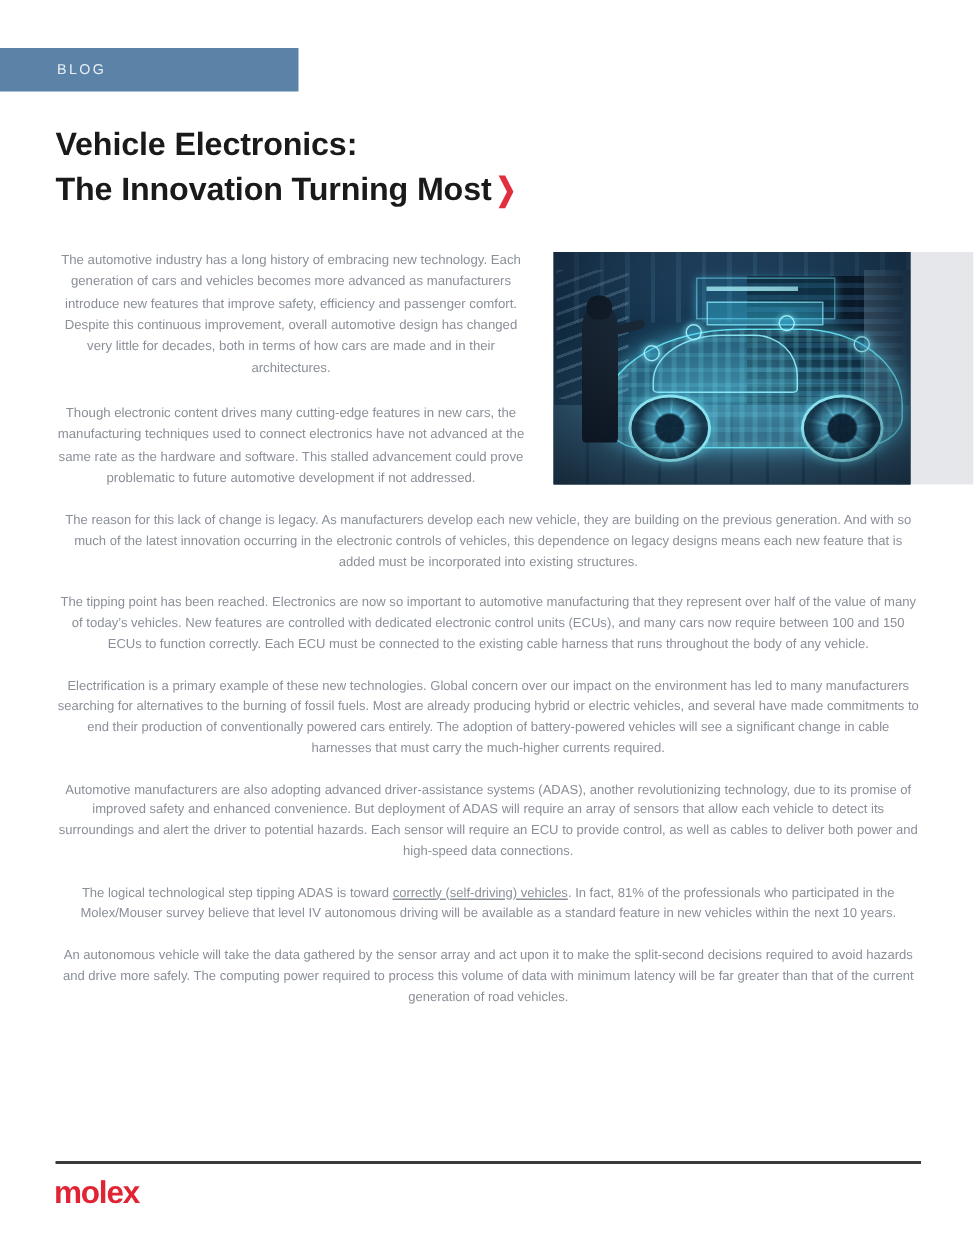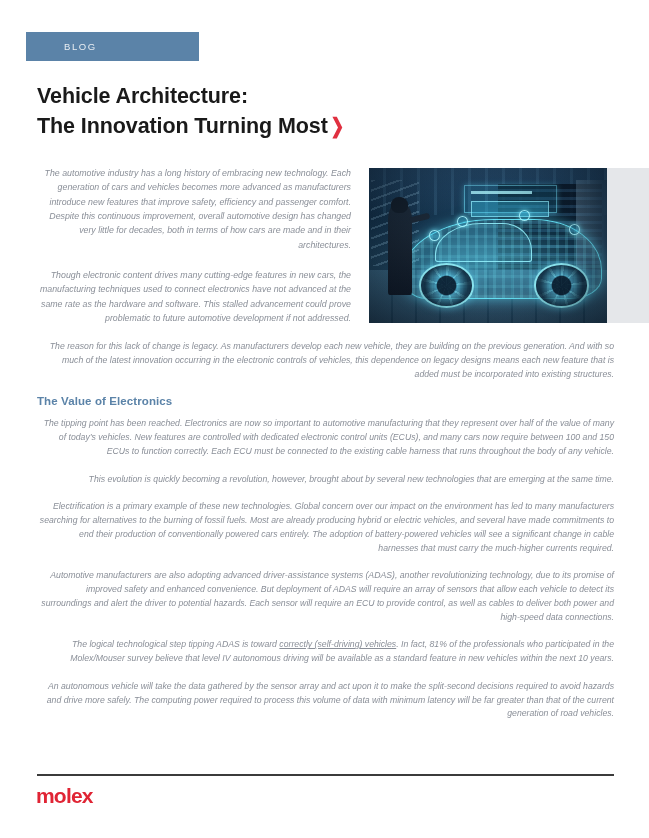--- a/index.html
+++ b/index.html
@@ -13,26 +13,25 @@
     font-family: "Liberation Sans", sans-serif;
     overflow: hidden;
     position: relative;
   }
 
   
   .blog-badge {
     position: absolute;
     left: 0;
     top: 32px;
-    width: 173px;
+    width: 199px;
     height: 29px;
     background: #5b83a8;
     display: flex;
     align-items: center;
-    margin-left: 26px;
   }
   .blog-badge-label {
     color: #e9eef3;
     font-size: 9.5px;
     letter-spacing: 1.6px;
     padding-left: 38px;
     font-weight: 400;
   }
 
   
@@ -210,22 +209,21 @@
     position: absolute;
     left: 37px;
     top: 340px;
     width: 577px;
   }
   p.body {
     margin: 0 0 14px 0;
     font-size: 8.7px;
     line-height: 1.58;
     color: #8a8f98;
-    text-align: right;
-    font-style: italic;
+    text-align: center;
   }
   .col-narrow p.body {
     font-size: 8.8px;
     line-height: 1.63;
     margin-bottom: 16px;
   }
   h2.section-head {
     margin: 4px 0 10px 0;
     font-size: 11.5px;
     font-weight: bold;
@@ -259,21 +257,21 @@
 </style>
 </head>
 <body>
 
 <div class="blog-badge">
   <span class="blog-badge-label">BLOG</span>
 </div>
 
 <div class="title-block">
   <h1 class="doc-title">
-    <span>Vehicle Architecture:</span><br>
+    <span>Vehicle Electronics:</span><br>
     <span>The Innovation Turning Most</span><span class="chevron">❯</span>
   </h1>
 </div>
 
 <div class="hero-wrap">
   <div class="hero-gray"></div>
   <div class="hero-img">
     <div class="hi-room"></div>
     <div class="hi-ceil"></div>
     <div class="hi-stair"></div>
@@ -298,24 +296,22 @@
 </div>
 
 <div class="col-narrow">
   <p class="body">The automotive industry has a long history of embracing new technology. Each generation of cars and vehicles becomes more advanced as manufacturers introduce new features that improve safety, efficiency and passenger comfort. Despite this continuous improvement, overall automotive design has changed very little for decades, both in terms of how cars are made and in their architectures.</p>
   <p class="body">Though electronic content drives many cutting-edge features in new cars, the manufacturing techniques used to connect electronics have not advanced at the same rate as the hardware and software. This stalled advancement could prove problematic to future automotive development if not addressed.</p>
 </div>
 
 <div class="col-wide">
   <p class="body">The reason for this lack of change is legacy. As manufacturers develop each new vehicle, they are building on the previous generation. And with so much of the latest innovation occurring in the electronic controls of vehicles, this dependence on legacy designs means each new feature that is added must be incorporated into existing structures.</p>
 
-  <h2 class="section-head">The Value of Electronics</h2>
 
   <p class="body">The tipping point has been reached. Electronics are now so important to automotive manufacturing that they represent over half of the value of many of today’s vehicles. New features are controlled with dedicated electronic control units (ECUs), and many cars now require between 100 and 150 ECUs to function correctly. Each ECU must be connected to the existing cable harness that runs throughout the body of any vehicle.</p>
-  <p class="body">This evolution is quickly becoming a revolution, however, brought about by several new technologies that are emerging at the same time.</p>
   <p class="body">Electrification is a primary example of these new technologies. Global concern over our impact on the environment has led to many manufacturers searching for alternatives to the burning of fossil fuels. Most are already producing hybrid or electric vehicles, and several have made commitments to end their production of conventionally powered cars entirely. The adoption of battery-powered vehicles will see a significant change in cable harnesses that must carry the much-higher currents required.</p>
   <p class="body">Automotive manufacturers are also adopting advanced driver-assistance systems (ADAS), another revolutionizing technology, due to its promise of improved safety and enhanced convenience. But deployment of ADAS will require an array of sensors that allow each vehicle to detect its surroundings and alert the driver to potential hazards. Each sensor will require an ECU to provide control, as well as cables to deliver both power and high-speed data connections.</p>
 
   <p class="body"><span>The logical technological step tipping ADAS is toward </span><a class="inline-link" href="#">correctly (self-driving) vehicles</a><span>. In fact, 81% of the professionals who participated in the Molex/Mouser survey believe that level IV autonomous driving will be available as a standard feature in new vehicles within the next 10 years.</span></p>
 
   <p class="body">An autonomous vehicle will take the data gathered by the sensor array and act upon it to make the split-second decisions required to avoid hazards and drive more safely. The computing power required to process this volume of data with minimum latency will be far greater than that of the current generation of road vehicles.</p>
 </div>
 
 <div class="footer-rule"></div>
 <div class="footer-logo">molex</div>

